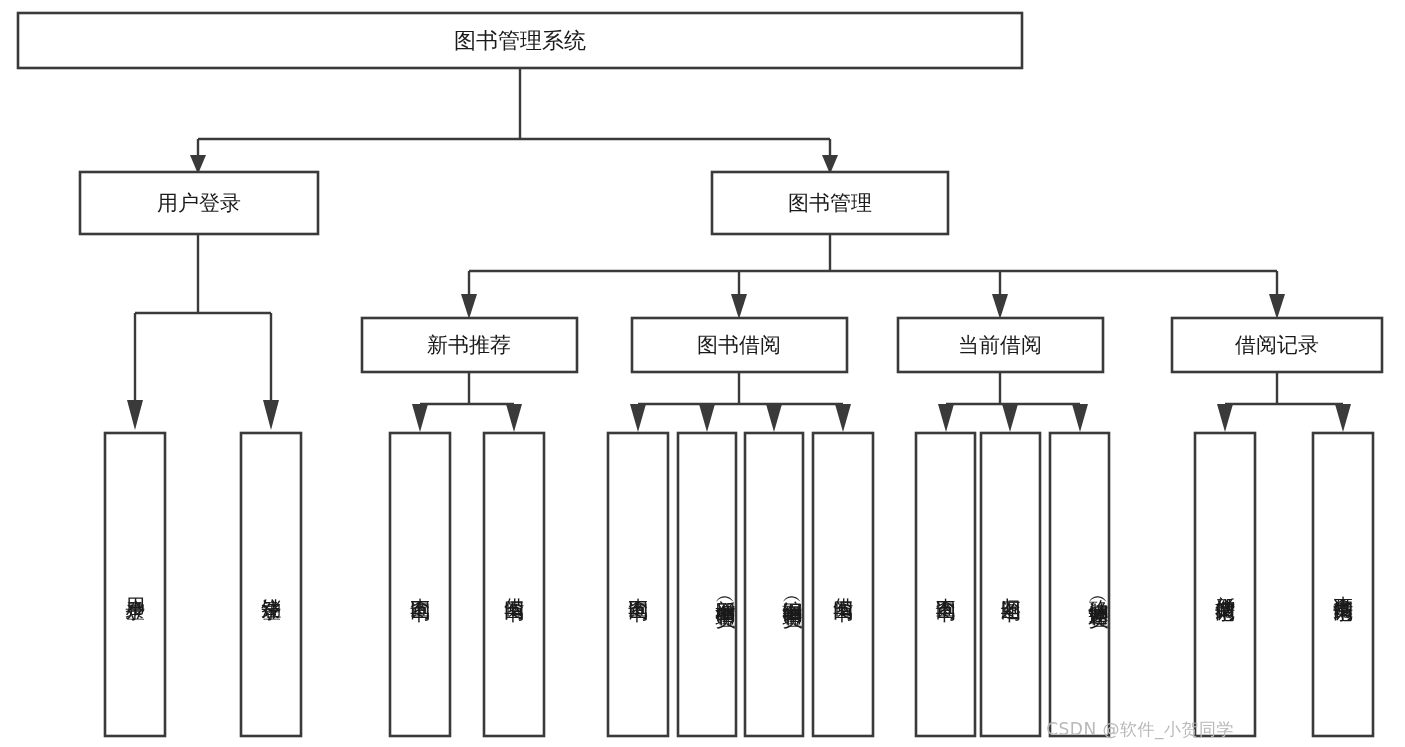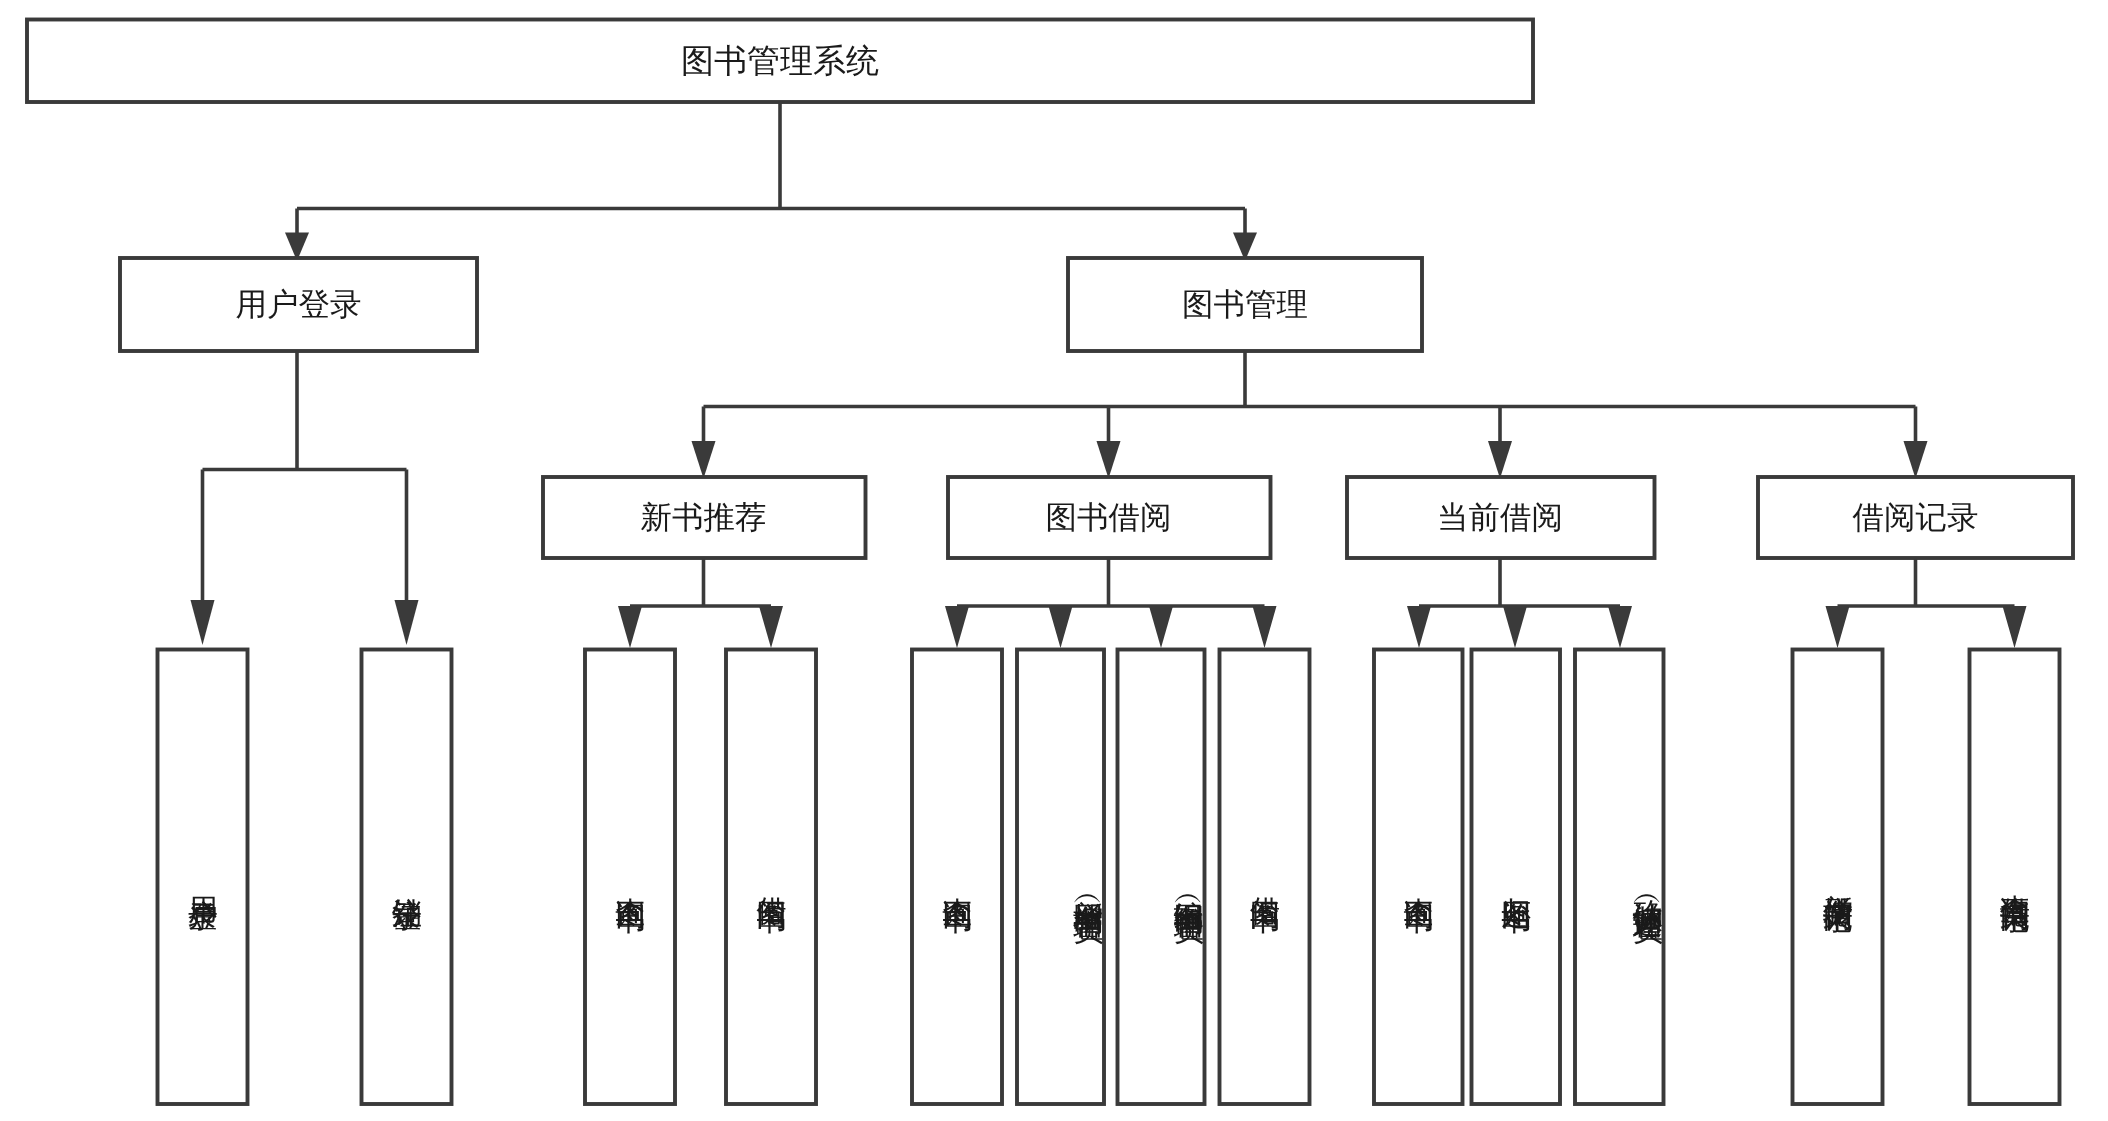--- a/index.html
+++ b/index.html
@@ -200,13 +200,14 @@
   <div class="vlabel" style="left:745px; top:433px; width:58px; height:303px; align-items:flex-start; padding-top:6px;">编辑图书（管理员）</div>
   <div class="vlabel" style="left:813px; top:433px; width:60px; height:303px;">借阅图书</div>
 
   <div class="vlabel" style="left:916px; top:433px; width:59px; height:303px;">查询图书</div>
   <div class="vlabel" style="left:981px; top:433px; width:59px; height:303px;">归还图书</div>
   <div class="vlabel" style="left:1050px; top:433px; width:59px; height:303px; align-items:flex-start; padding-top:6px;">确认归还（管理员）</div>
 
   <div class="vlabel" style="left:1195px; top:433px; width:60px; height:303px;">新增借阅记录</div>
   <div class="vlabel" style="left:1313px; top:433px; width:60px; height:303px;">查询借阅记录</div>
 
+  <div class="watermark">CSDN @软件_小贺同学</div>
 </div>
 
 </body></html>

